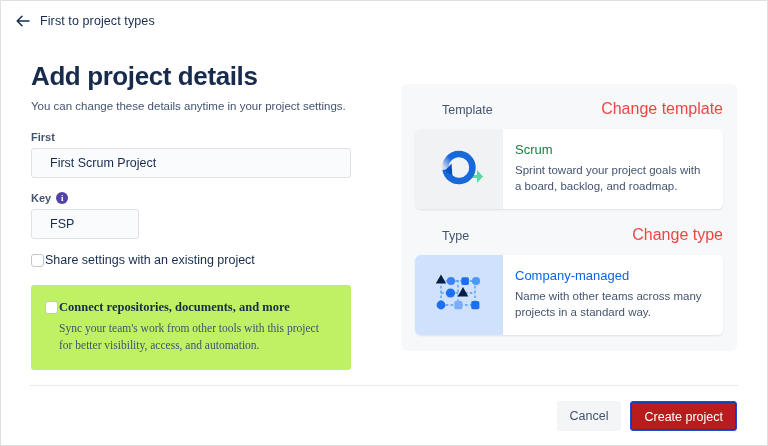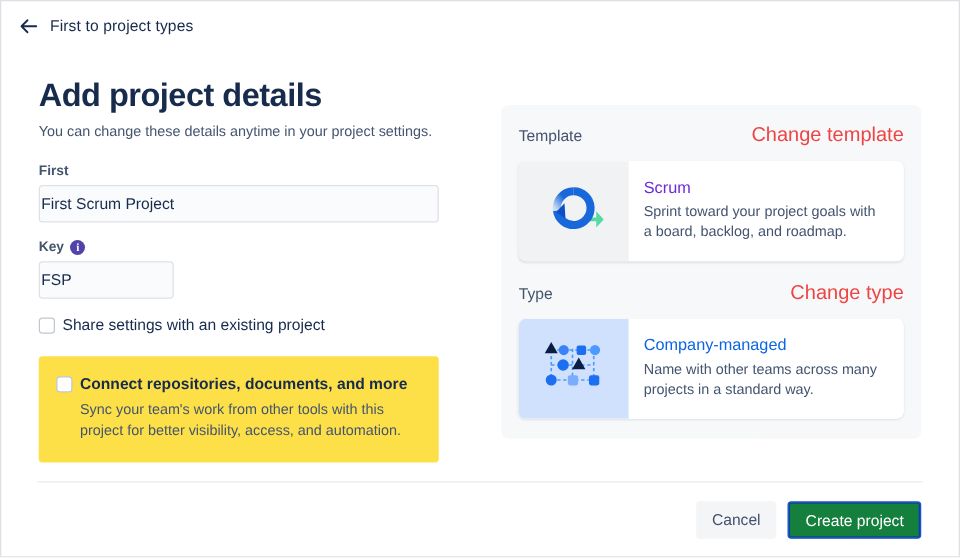--- a/index.html
+++ b/index.html
@@ -83,54 +83,55 @@
   .text-input {
     display: block;
     width: 320px;
     height: 30px;
     border: 1px solid #dfe1e6;
     border-radius: 3px;
     background: #fafbfc;
     font-family: "Liberation Sans", sans-serif;
     font-size: 12.5px;
     color: #172b4d;
-    padding: 0 1px;
+    padding: 0 18px;
     outline: none;
   }
   .text-input.key-input { width: 108px; }
   .field-block { margin-bottom: 14px; }
 
   
   .check-row {
     display: flex;
     align-items: flex-start;
-    gap: 6px;
+    gap: 1px;
     cursor: pointer;
   }
   .cbox {
     width: 13px; height: 13px;
     border: 1.5px solid #c1c7d0;
     border-radius: 3px;
     background: #fff;
     flex: none;
     margin-top: 1px;
     cursor: pointer;
   }
   .share-row { margin-top: 6px; margin-bottom: 17px; }
   .share-label {
     font-size: 12.5px;
     color: #172b4d;
     line-height: 1.2;
   }
 
   .connect-panel {
     width: 320px;
-    background: #fde047;
+    background: #bef264;
     border-radius: 3px;
     padding: 15px 16px 16px 14px;
+    font-family: Liberation Serif, serif;
   }
   .connect-title {
     font-size: 12.5px;
     font-weight: bold;
     color: #172b4d;
     line-height: 1.2;
     margin-bottom: 5px;
   }
   .connect-desc {
     font-size: 11.5px;
@@ -145,20 +146,21 @@
     width: 336px;
     background: #f7f8f9;
     border-radius: 6px;
     padding: 16px 14px 16px 14px;
   }
   .section-head {
     display: flex;
     align-items: baseline;
     justify-content: space-between;
     margin-bottom: 11px;
+    margin-left: 27px;
   }
   .section-title {
     font-size: 12.5px;
     color: #44546f;
   }
   .section-action {
     font-size: 16px;
     color: #ef4444;
     cursor: pointer;
   }
@@ -179,21 +181,21 @@
     background: #f1f2f4;
   }
   .opt-icon-cell.blue { background: #cfe1fd; }
   .opt-body {
     padding: 13px 14px 14px 12px;
     background: #ffffff;
     flex: 1 1 auto;
   }
   .opt-name {
     font-size: 13px;
-    color: #6d28d9;
+    color: #15803d;
     margin-bottom: 4px;
     line-height: 1.2;
   }
   .opt-name.link { color: #0c66e4; cursor: pointer; }
   .opt-desc {
     font-size: 11.5px;
     color: #44546f;
     line-height: 1.45;
   }
   .section-gap { height: 17px; }
@@ -225,21 +227,21 @@
   }
   .btn-cancel {
     background: #f4f5f7;
     color: #42526e;
   }
   .btn-primary {
     background: #1council;
     color: #ffffff;
   }
   .btn-primary {
-    background: #15803d;
+    background: #b91c1c;
     color: #ffffff;
     border: 1px solid #1d4ed8;
     box-shadow: 0 0 0 1px #0b3fa8 inset;
   }
 </style>
 </head>
 <body>
 
 <div class="page-frame">
 

